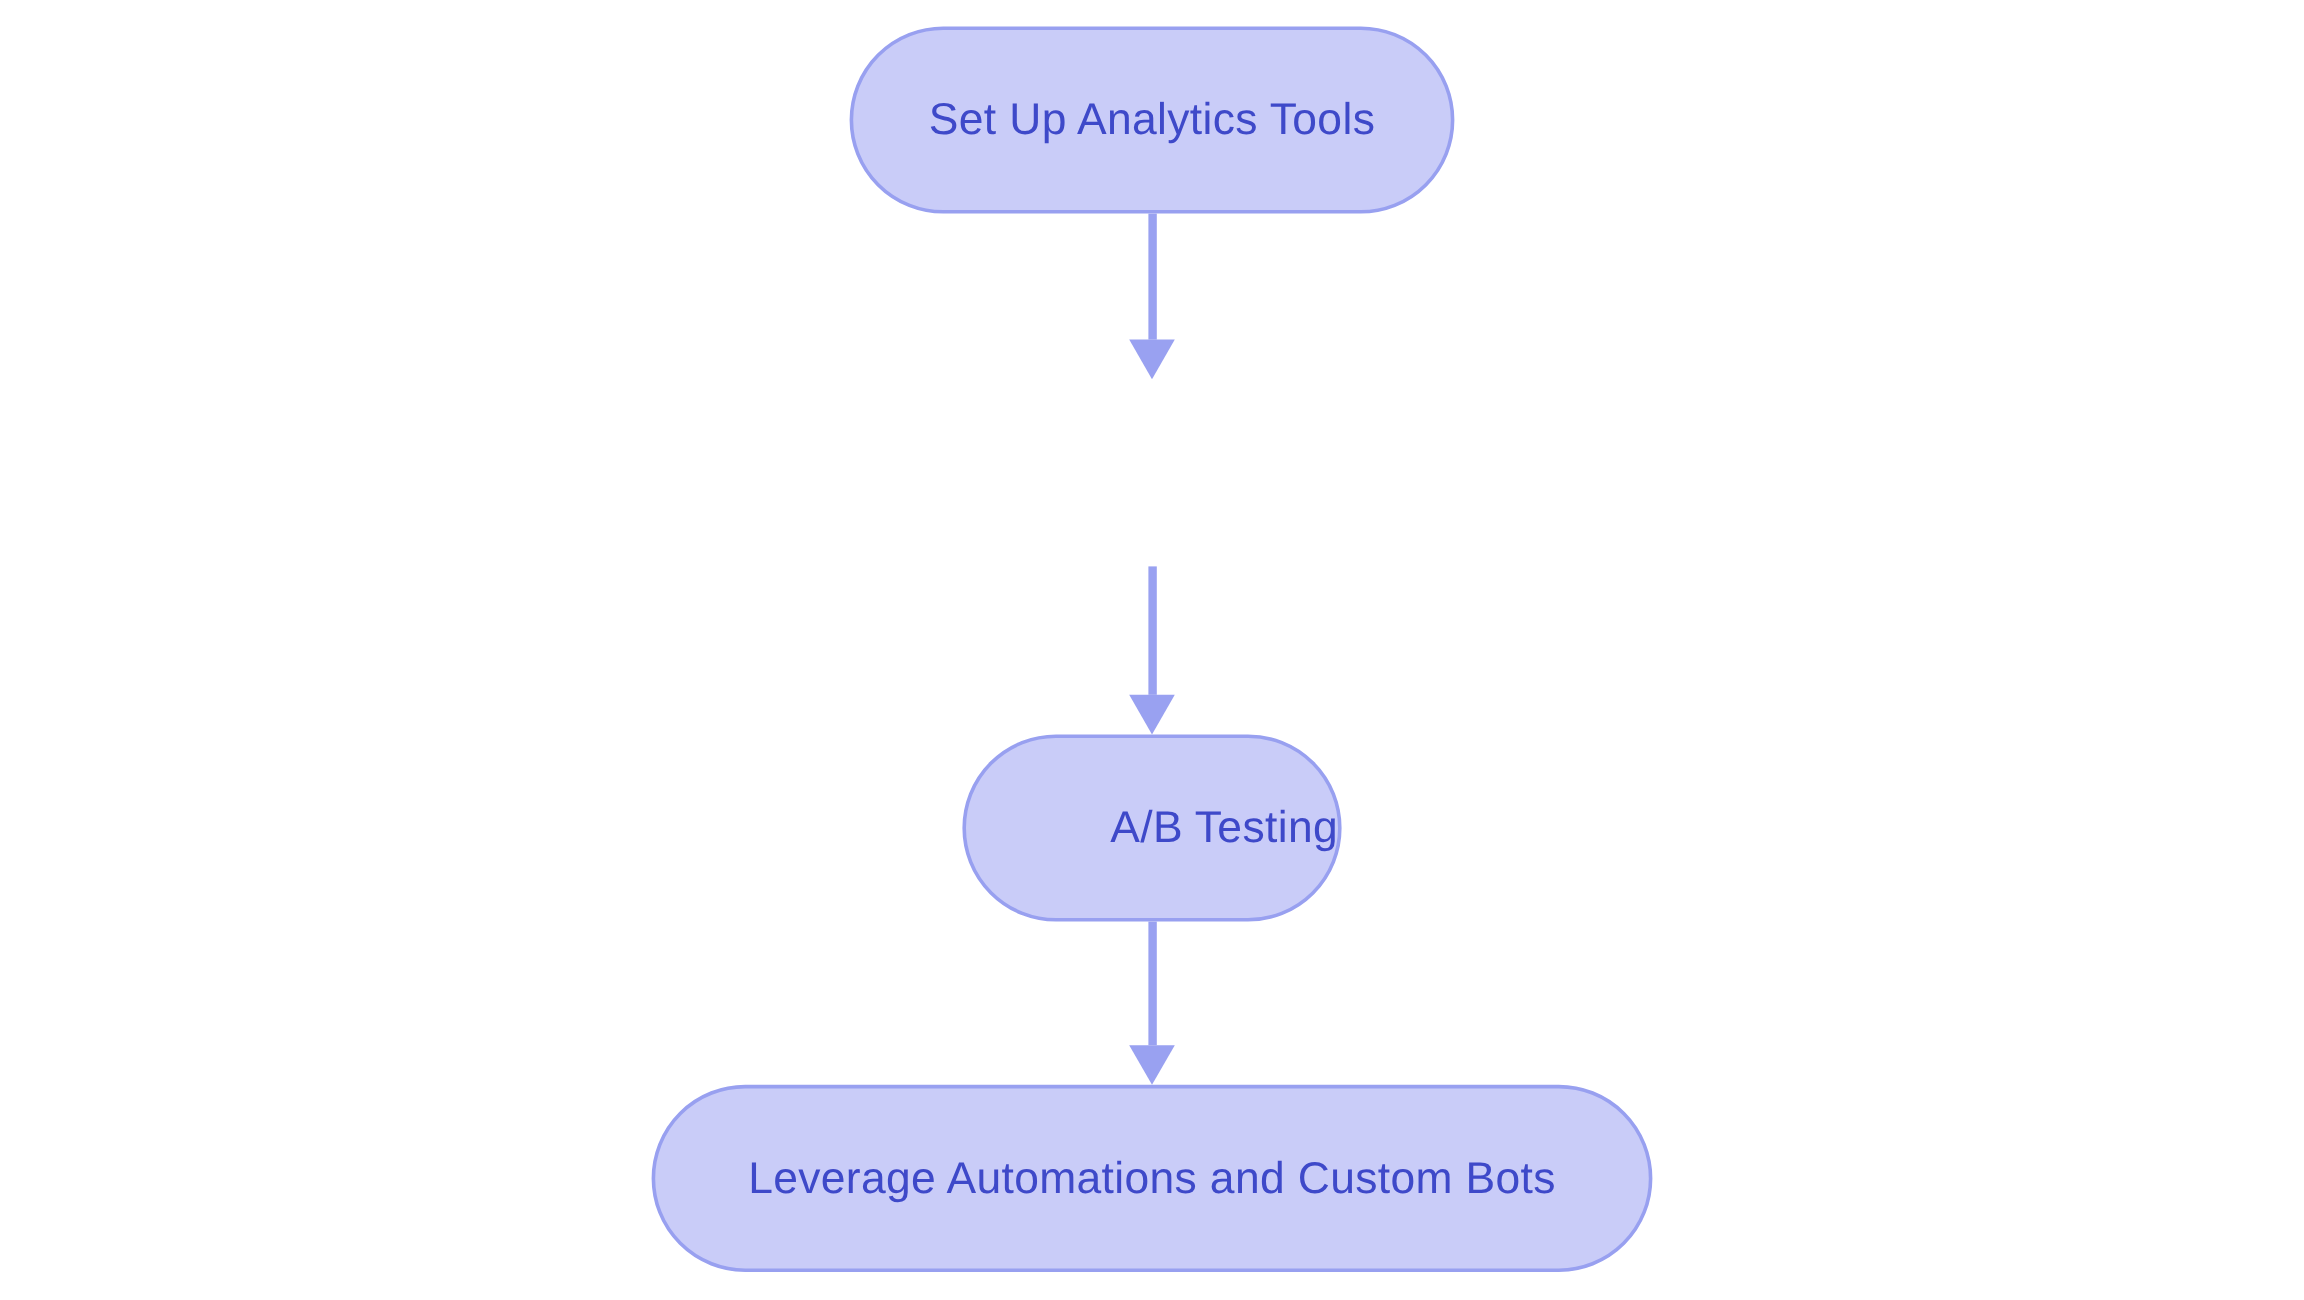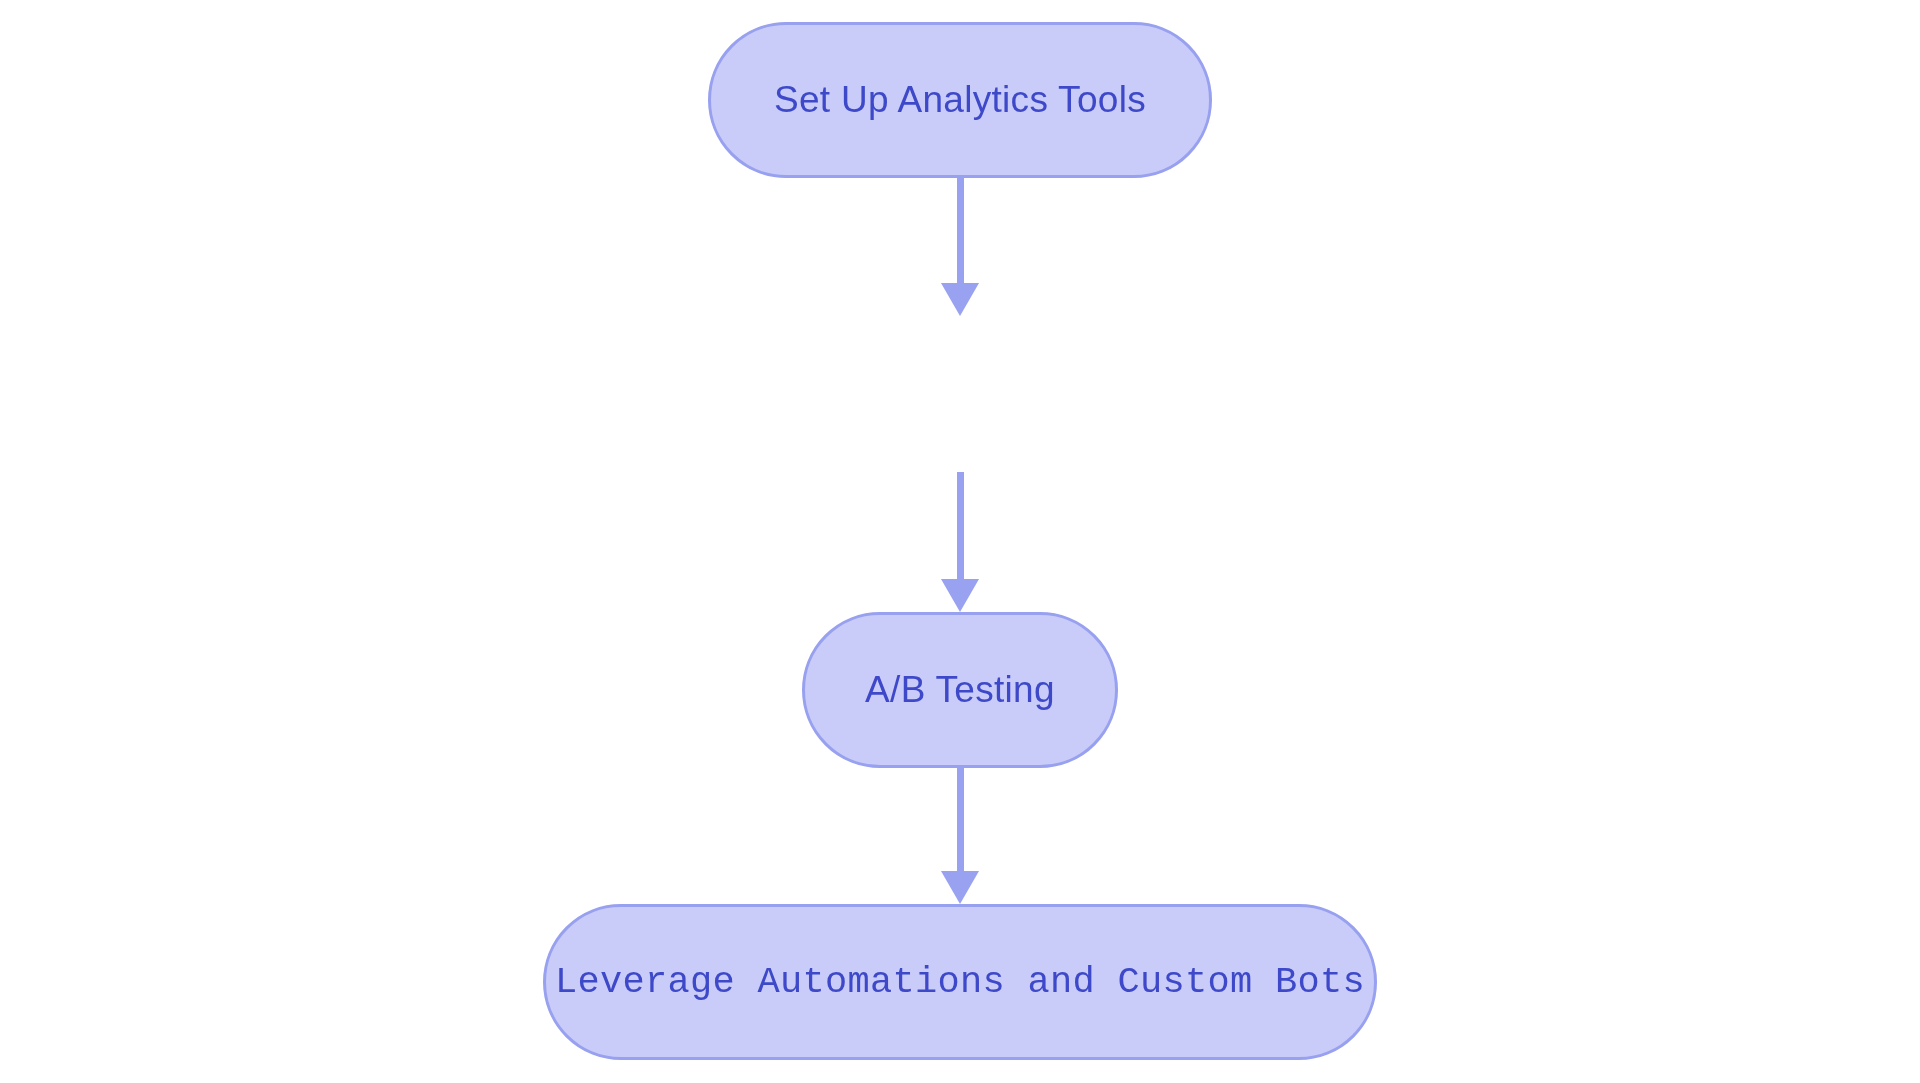--- a/index.html
+++ b/index.html
@@ -33,22 +33,22 @@
     justify-content: center;
     text-align: center;
     color: var(--text-color);
     font-size: 37px;
     font-weight: 500;
     letter-spacing: 0.3px;
     line-height: 1.2;
   }
   .node-1 { left: 708px; top: 22px;  width: 504px; height: 156px; }
   .node-2 { left: 743px; top: 316px; width: 434px; height: 156px; }
-  .node-3 { left: 802px; top: 612px; width: 316px; height: 156px; }
-  .node-4 { left: 543px; top: 904px; width: 834px; height: 156px; font-family: Liberation Mono, monospace; }
+  .node-3 { left: 802px; top: 612px; width: 316px; height: 156px; justify-content: flex-end; }
+  .node-4 { left: 543px; top: 904px; width: 834px; height: 156px; }
 
   .flow-arrow {
     position: absolute;
     left: 960px;
     transform: translateX(-50%);
     width: 38px;
     display: flex;
     flex-direction: column;
     align-items: center;
   }

